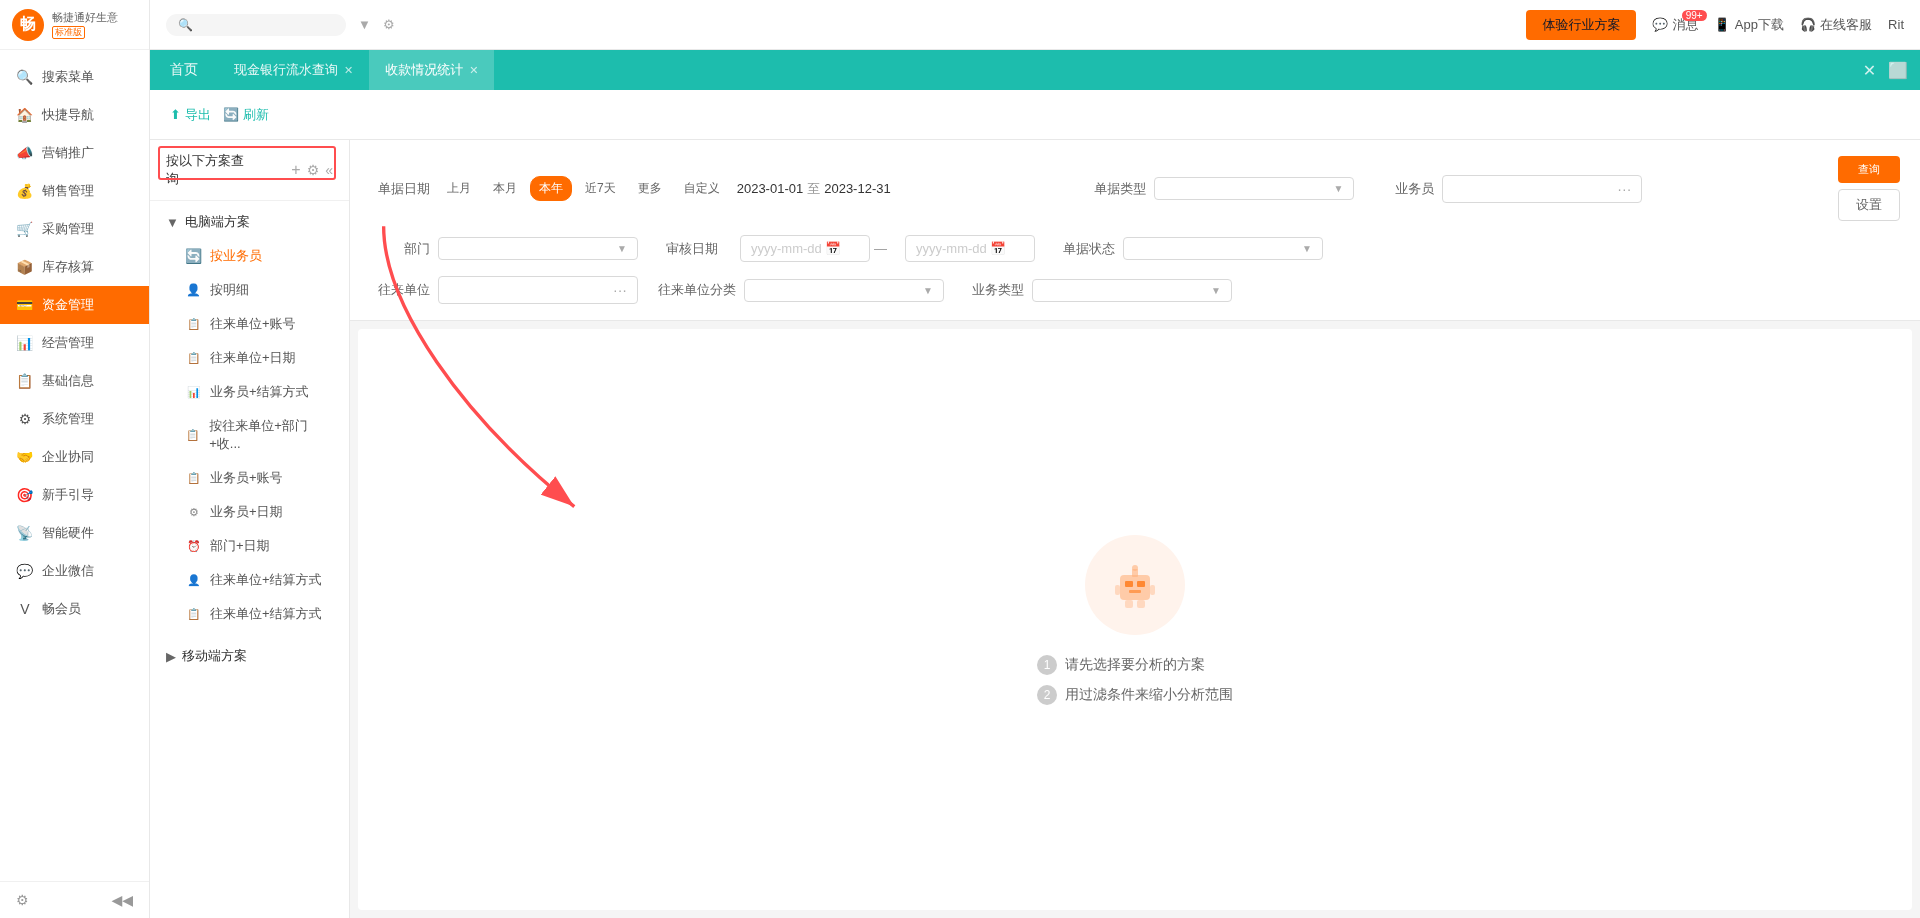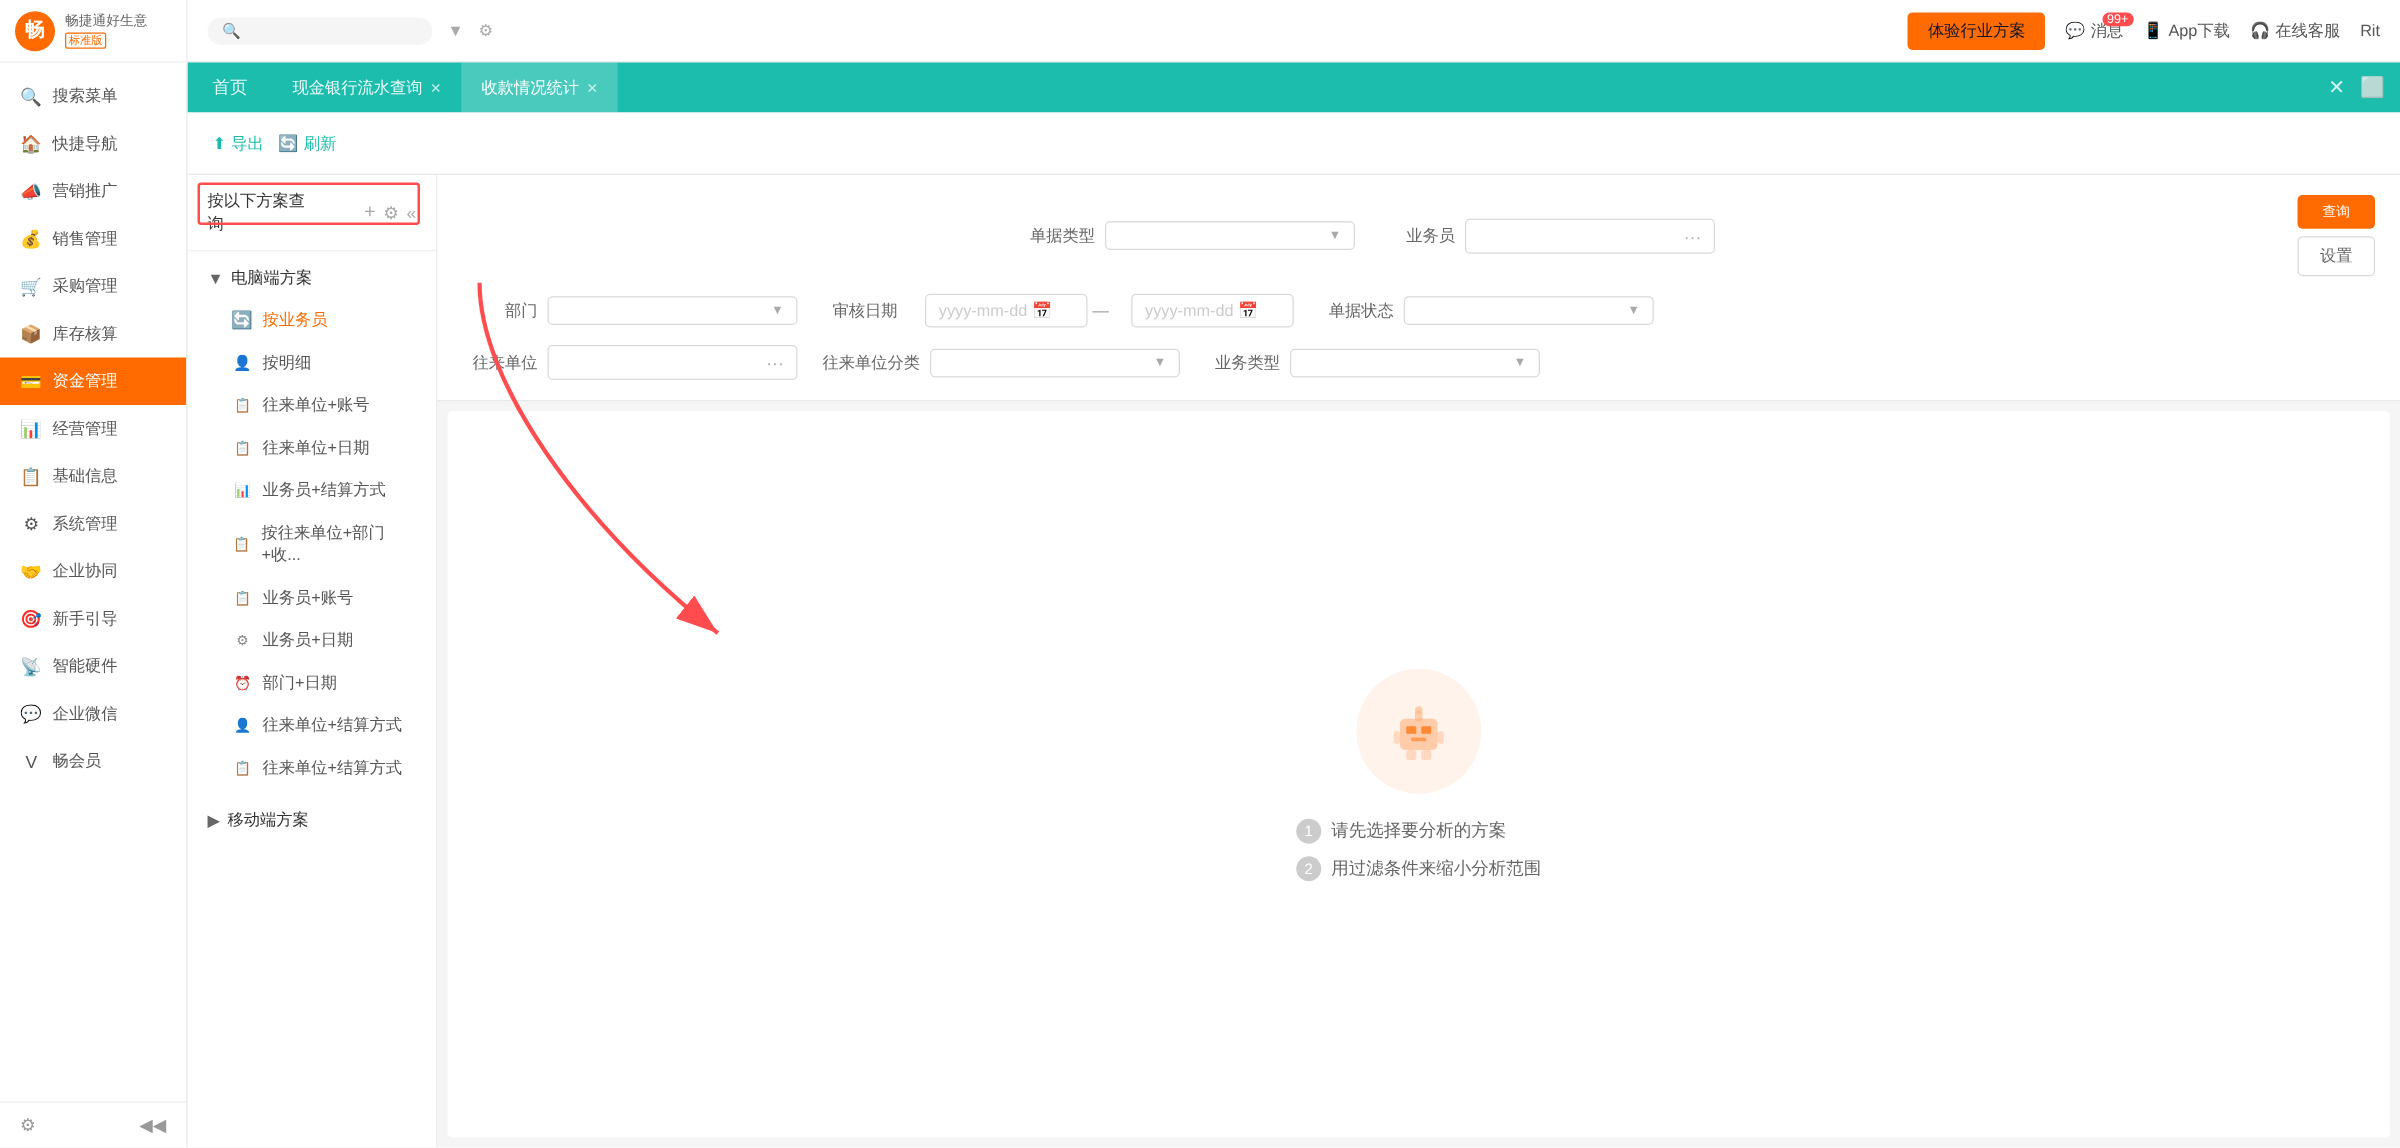--- a/index.html
+++ b/index.html
@@ -309,20 +309,36 @@
             <span style="color:#666;">▶</span>
             <span>移动端方案</span>
           </div>
         </div>
       </div>
 
       <div class="query-panel" style="position:relative;">
         <div class="query-form">
 
           <div class="form-row">
+            <div class="form-item">
+              <span class="form-label">单据日期</span>
+              <div class="date-tag-group">
+                <span class="date-tag">上月</span>
+                <span class="date-tag">本月</span>
+                <span class="date-tag active">本年</span>
+                <span class="date-tag">近7天</span>
+                <span class="date-tag">更多</span>
+                <span class="date-tag">自定义</span>
+              </div>
+              <div class="date-range">
+                <span style="color:#333;font-size:13px;">2023-01-01</span>
+                <span class="date-separator">至</span>
+                <span style="color:#333;font-size:13px;">2023-12-31</span>
+              </div>
+            </div>
             <div class="form-item" style="margin-left:auto;">
               <span class="form-label">单据类型</span>
               <div class="form-control form-control-wide">
                 <span style="color:#ccc;"></span>
                 <span class="dropdown-arrow">▼</span>
               </div>
             </div>
             <div class="form-item">
               <span class="form-label">业务员</span>
               <div class="form-control form-control-wide">

